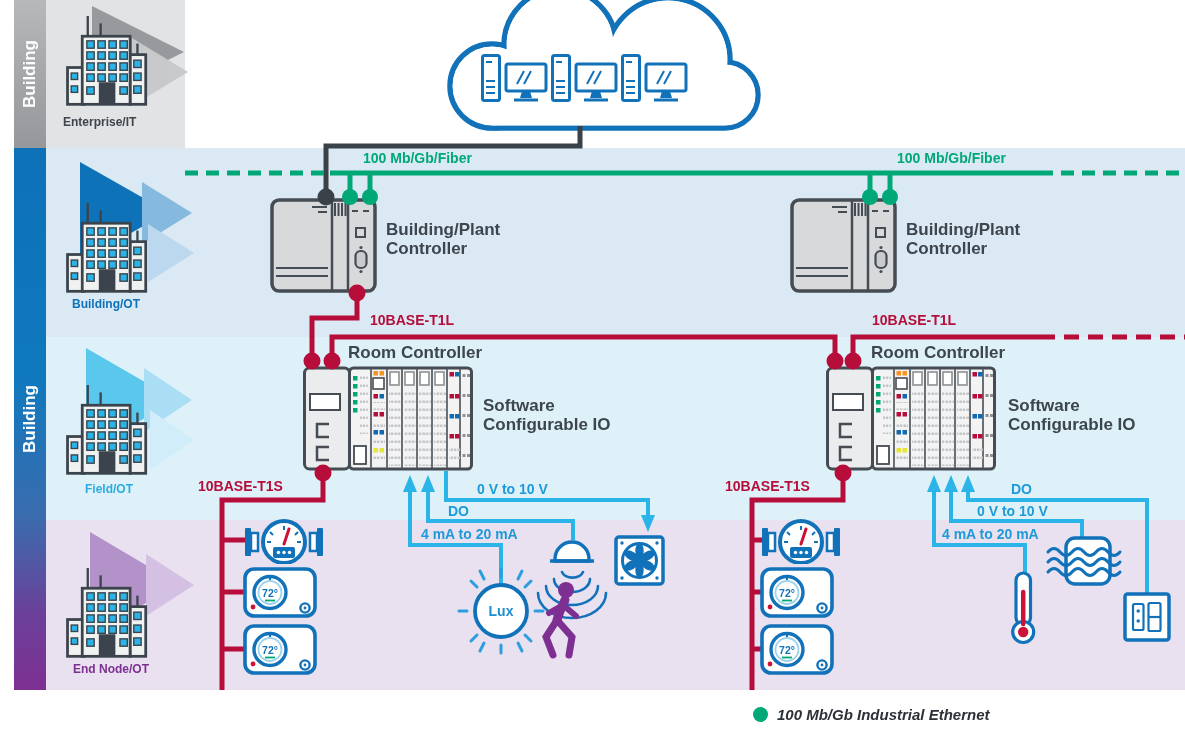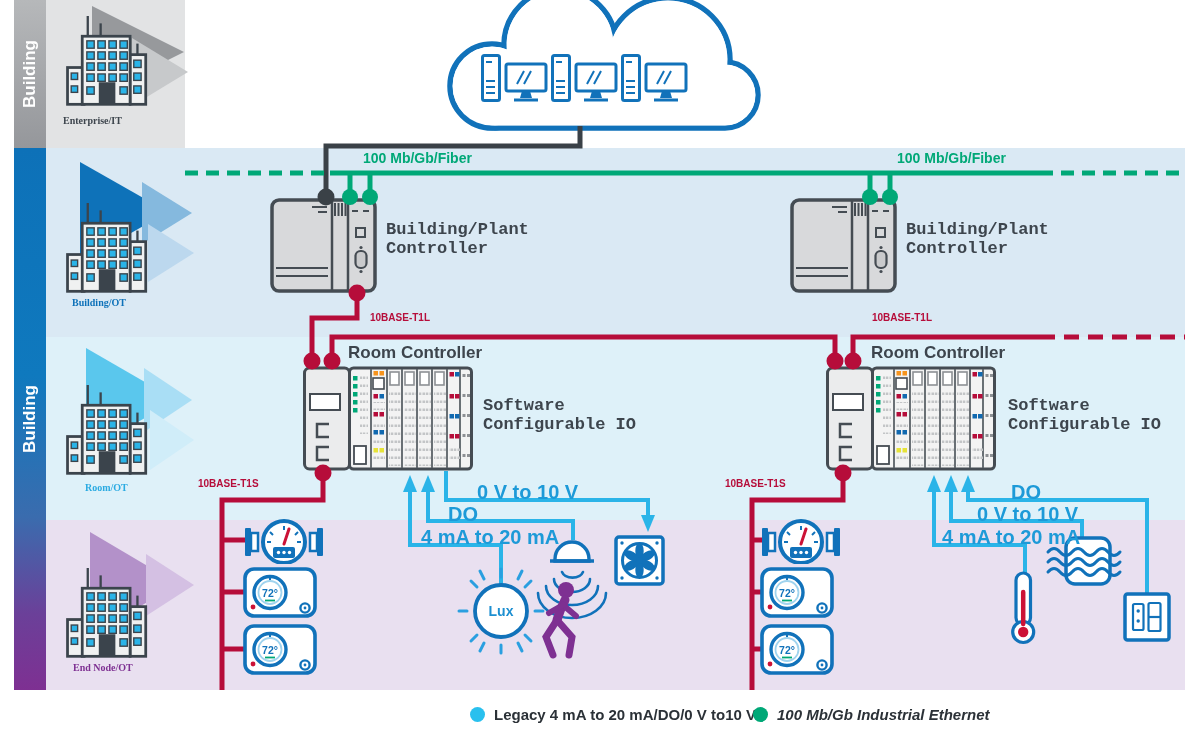--- a/index.html
+++ b/index.html
@@ -11,26 +11,26 @@
   .band-row2{left:46px;top:148px;width:1139px;height:189px;background:#dae9f4;}
   .band-row3{left:46px;top:337px;width:1139px;height:183px;background:#def1f9;}
   .band-row4{left:46px;top:520px;width:1139px;height:170px;background:#e9e0f0;}
   .bar-top{left:14px;top:0;width:32px;height:148px;background:linear-gradient(#b6b8ba,#95979b);}
   .bar-main{left:14px;top:148px;width:32px;height:542px;
             background:linear-gradient(180deg,#0d71b8 0%,#0f79be 42%,#3a6cae 68%,#6b4099 86%,#7e3092 100%);}
   .vlabel{color:#fff;font-weight:bold;font-size:17px;white-space:nowrap;
           transform:translate(-50%,-50%) rotate(-90deg);}
   svg.layer{position:absolute;left:0;top:0;}
   .lbl{position:absolute;font-weight:bold;color:#3d454d;white-space:nowrap;}
-  .lbl-16{font-size:10px;font-family:Liberation Serif, serif;}
+  .lbl-16{font-size:12px;}
   .lbl-17{font-size:17px;line-height:19px;}
-  .two-line{white-space:pre-line;font-family:Liberation Mono, monospace;}
+  .two-line{white-space:pre-line;}
   .lbl-green{color:#00a877;font-size:14px;}
-  .lbl-red{color:#b60d3a;font-size:10px;}
-  .lbl-cyan{color:#1d9ad8;font-size:20px;}
+  .lbl-red{color:#b60d3a;font-size:14px;}
+  .lbl-cyan{color:#1d9ad8;font-size:14px;}
   .row-lab-1{color:#3d454d;} .row-lab-2{color:#0e72b9;}
   .row-lab-3{color:#2babe2;} .row-lab-4{color:#7e3092;}
   .legend-item{position:absolute;display:flex;align-items:center;gap:9px;font-weight:bold;
                font-size:15px;color:#2b3137;}
   .legend-dot{width:15px;height:15px;border-radius:50%;flex:0 0 auto;}
   .dot-cyan{background:#29c0ee;} .dot-green{background:#00a877;}
 </style>
 </head>
 <body>
 
@@ -426,21 +426,21 @@
       <rect x="1148.5" y="603" width="12" height="28" rx="1.5" fill="#fff" stroke="#1172ba" stroke-width="2.2"></rect>
       <line x1="1148.5" y1="617" x2="1160.5" y2="617" stroke="#1172ba" stroke-width="2.2"></line>
     </g>
   </svg>
 
   <div class="abs vlabel" style="left:30px;top:74px;">Building</div>
   <div class="abs vlabel" style="left:30px;top:419px;">Building</div>
 
   <div class="lbl lbl-16 row-lab-1" style="left:63px;top:115px;">Enterprise/IT</div>
   <div class="lbl lbl-16 row-lab-2" style="left:72px;top:297px;">Building/OT</div>
-  <div class="lbl lbl-16 row-lab-3" style="left:85px;top:482px;">Room/OT</div>
+  <div class="lbl lbl-16 row-lab-3" style="left:85px;top:482px;">Field/OT</div>
   <div class="lbl lbl-16 row-lab-4" style="left:65px;top:662px;margin-left:8px;">End Node/OT</div>
 
   <div class="lbl lbl-green" style="left:363px;top:150px;">100 Mb/Gb/Fiber</div>
   <div class="lbl lbl-green" style="left:897px;top:150px;">100 Mb/Gb/Fiber</div>
   <div class="lbl lbl-red" style="left:370px;top:312px;">10BASE-T1L</div>
   <div class="lbl lbl-red" style="left:872px;top:312px;">10BASE-T1L</div>
   <div class="lbl lbl-red" style="left:198px;top:478px;">10BASE-T1S</div>
   <div class="lbl lbl-red" style="left:725px;top:478px;">10BASE-T1S</div>
 
   <div class="lbl lbl-17 two-line" style="left:386px;top:220px;">Building/Plant
@@ -454,22 +454,18 @@
   <div class="lbl lbl-17 two-line" style="left:1008px;top:396px;">Software
 Configurable IO</div>
 
   <div class="lbl lbl-cyan" style="left:477px;top:481px;">0 V to 10 V</div>
   <div class="lbl lbl-cyan" style="left:448px;top:503px;">DO</div>
   <div class="lbl lbl-cyan" style="left:421px;top:526px;">4 mA to 20 mA</div>
   <div class="lbl lbl-cyan" style="left:1011px;top:481px;">DO</div>
   <div class="lbl lbl-cyan" style="left:977px;top:503px;">0 V to 10 V</div>
   <div class="lbl lbl-cyan" style="left:942px;top:526px;">4 mA to 20 mA</div>
 
-  <div class="legend-item" style="left:470px;top:706px;">
-    <span class="legend-dot dot-cyan"></span>
-    <span>Legacy 4 mA to 20 mA/DO/0 V to10 V</span>
-  </div>
   <div class="legend-item" style="left:753px;top:706px;font-style:italic;">
     <span class="legend-dot dot-green"></span>
     <span>100 Mb/Gb Industrial Ethernet</span>
   </div>
 
 </div>
 
 </body></html>

